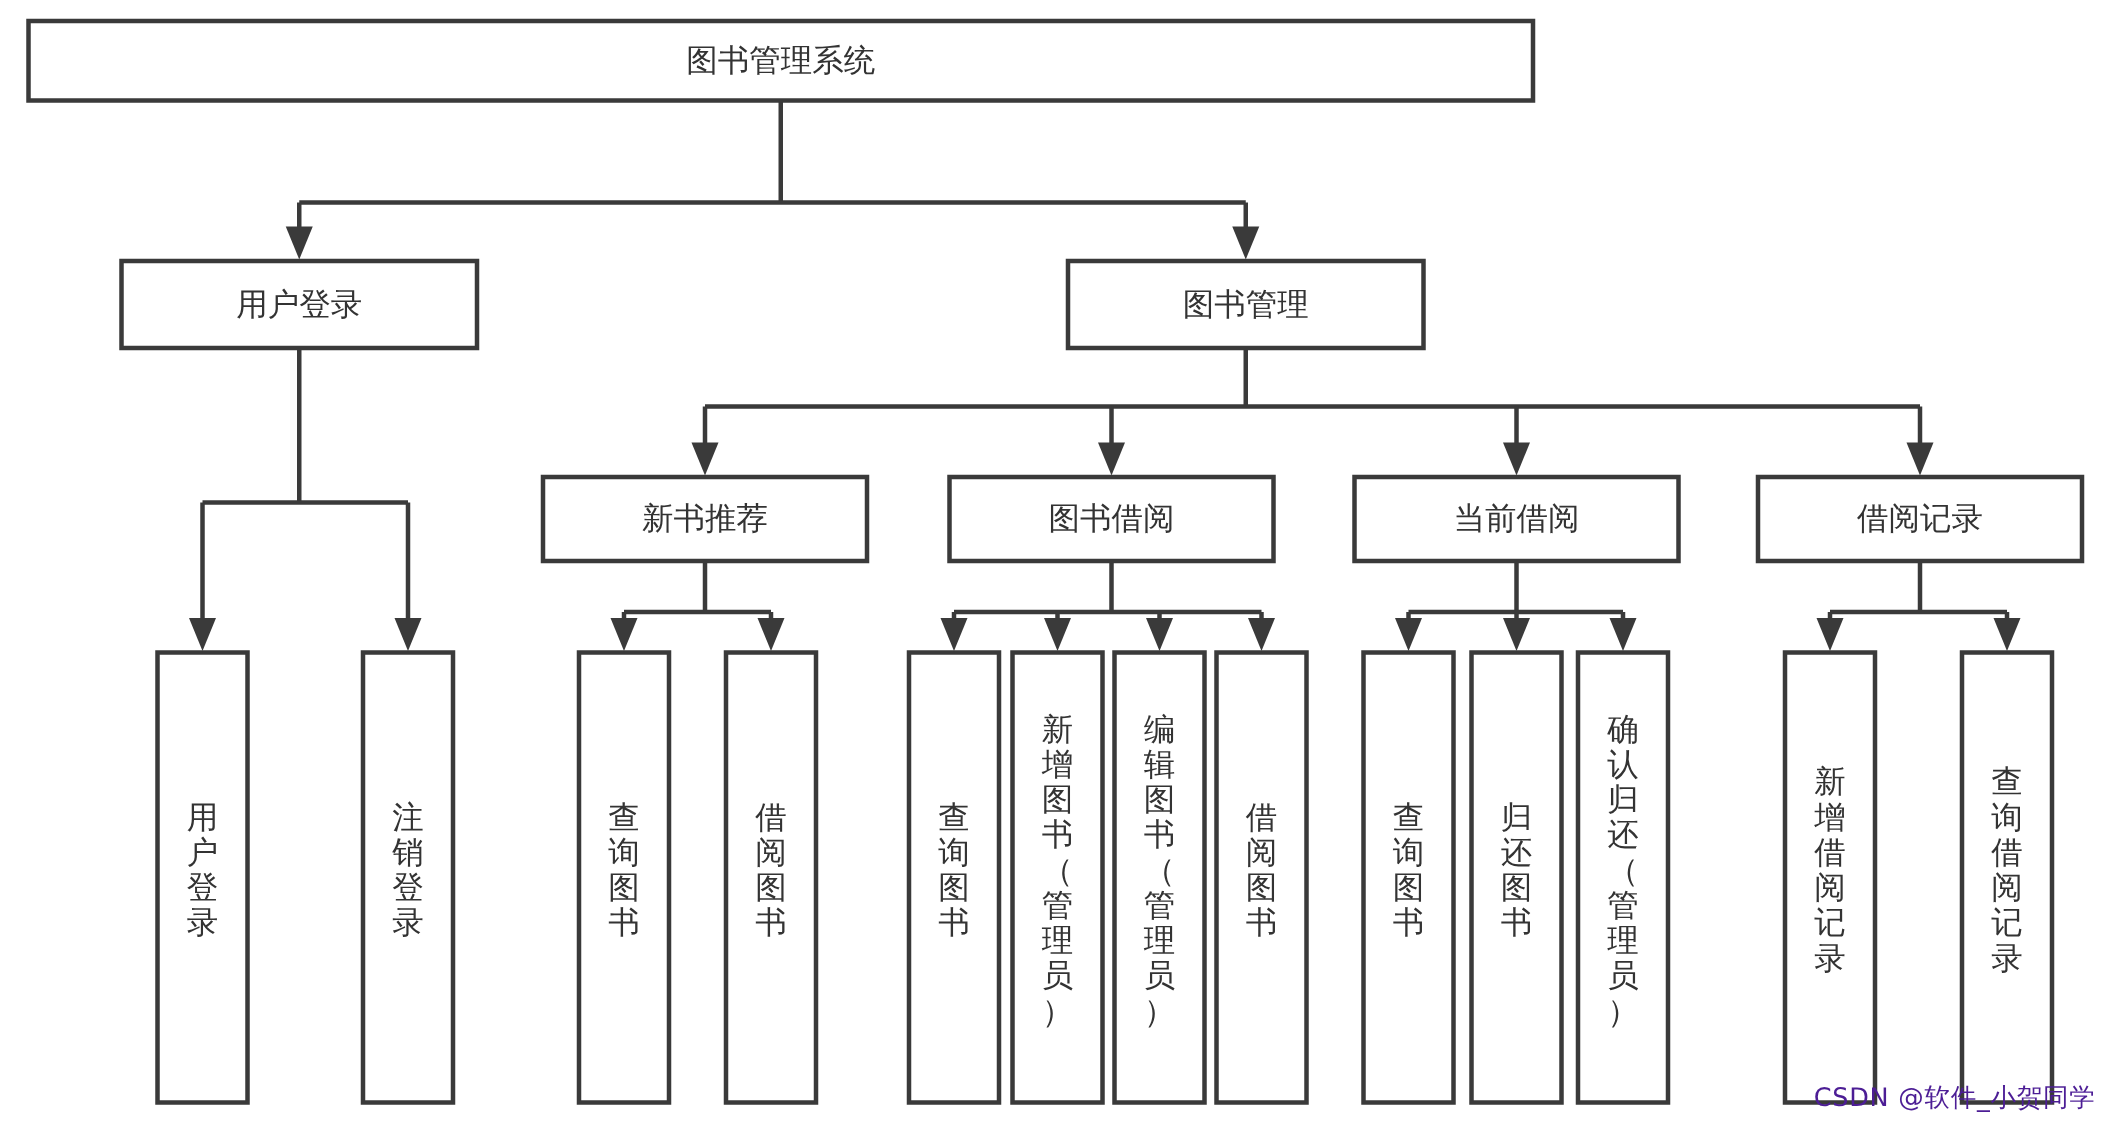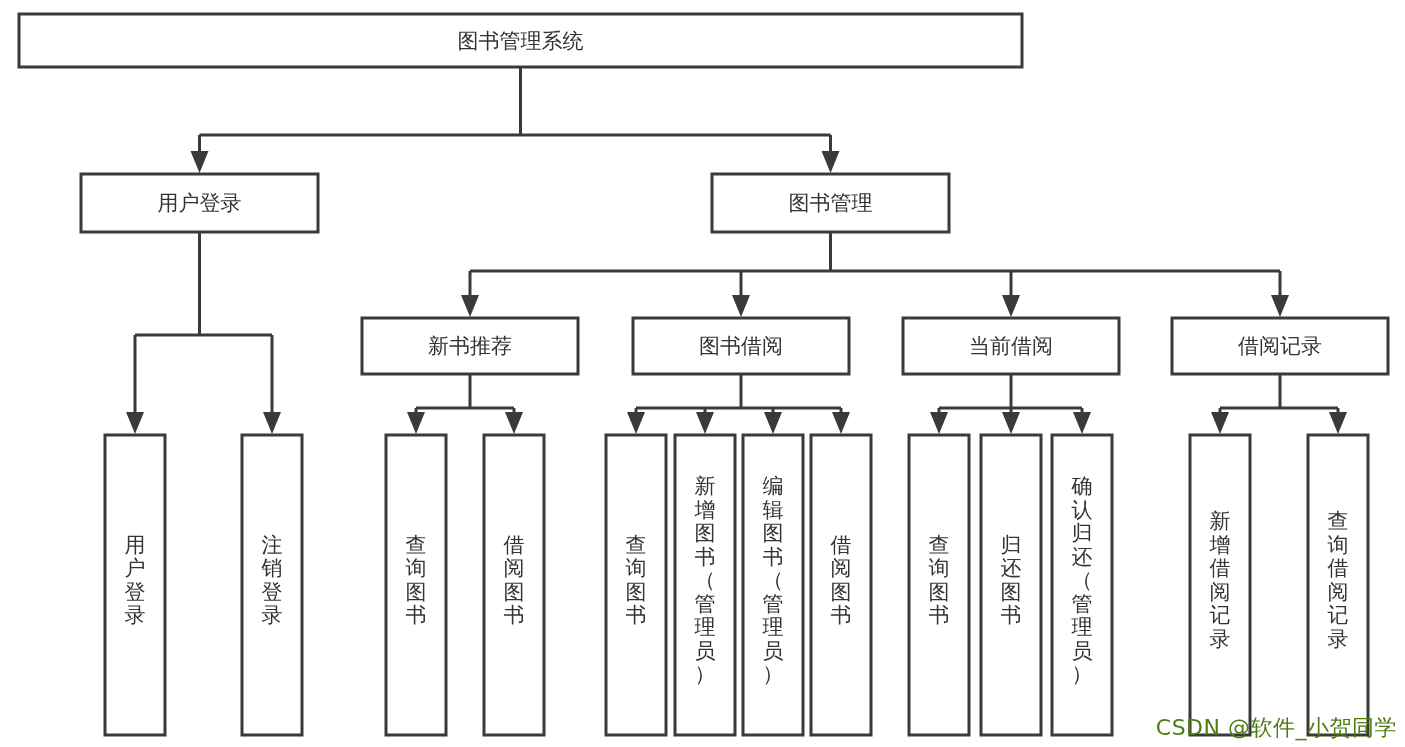--- a/index.html
+++ b/index.html
@@ -53,22 +53,22 @@
   .node-label-vert {
     fill: #333333;
     font-family: "DejaVu Sans", "Liberation Sans", sans-serif;
     font-size: 21px;
     text-anchor: middle;
   }
   .watermark {
     position: absolute;
     right: 8px;
     bottom: 4px;
-    color: #4d7c0f;
-    font-size: 22px;
+    color: #4c1d95;
+    font-size: 17px;
     font-family: "DejaVu Sans", "Liberation Sans", sans-serif;
     white-space: nowrap;
     letter-spacing: 0.5px;
   }
 </style>
 </head>
 <body>
 
 <div id="diagram-root">
   <svg id="tree-svg" viewBox="0 0 1405 747" xmlns="http://www.w3.org/2000/svg">

